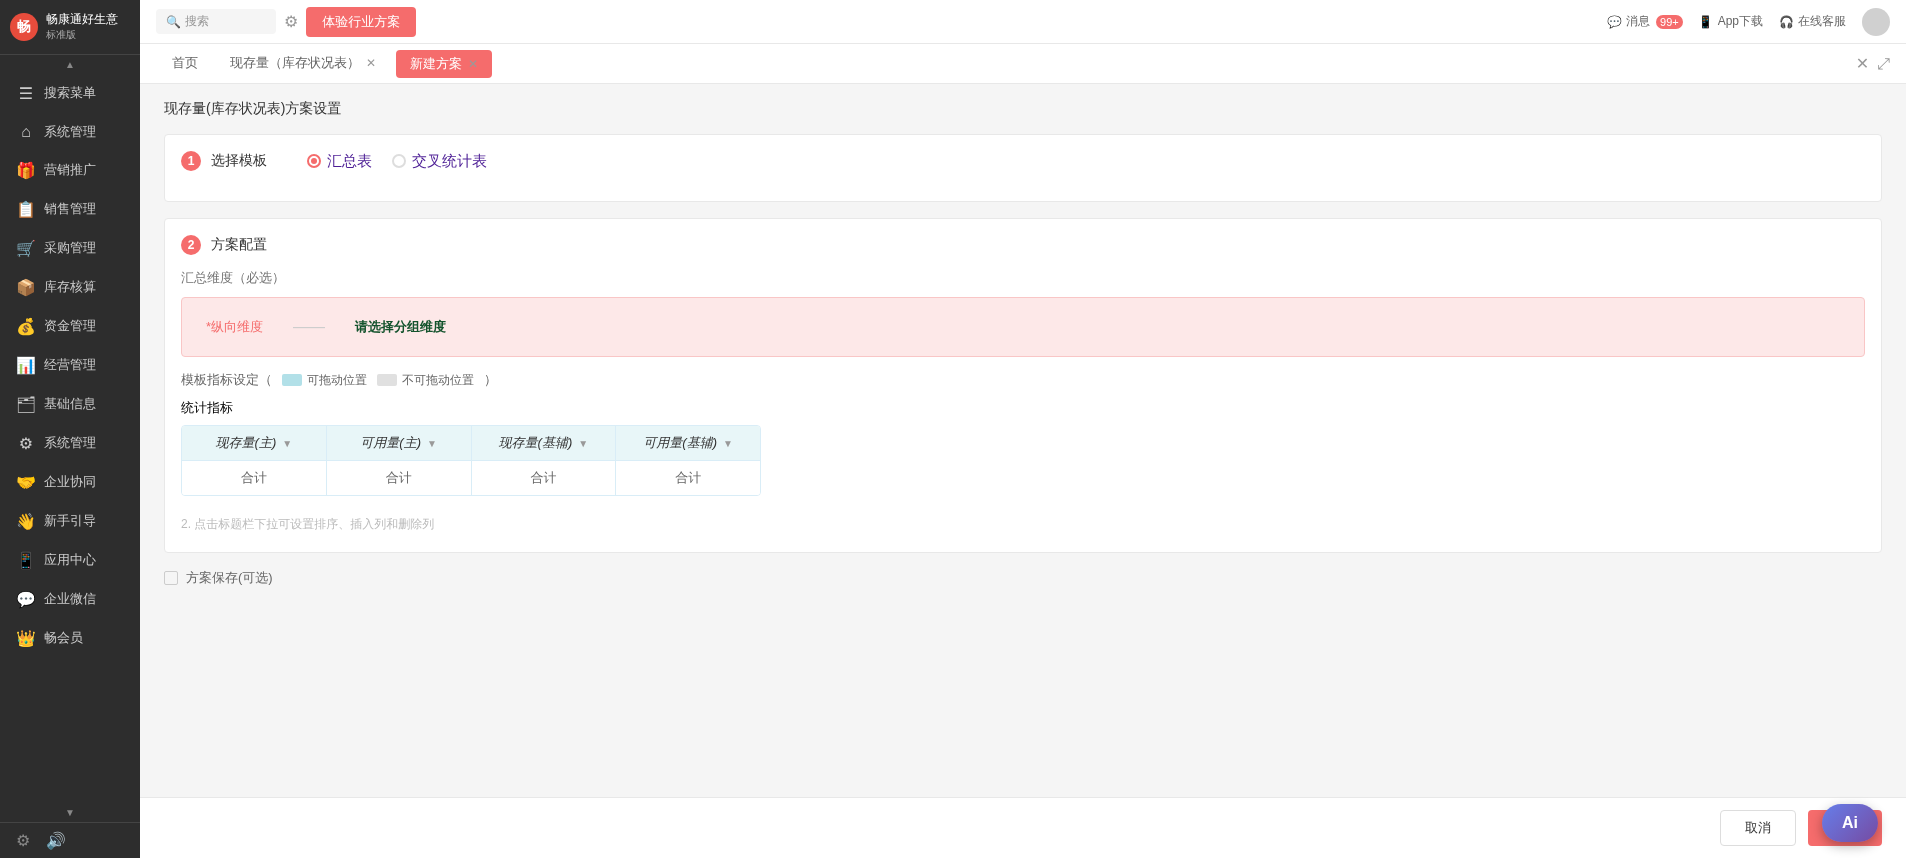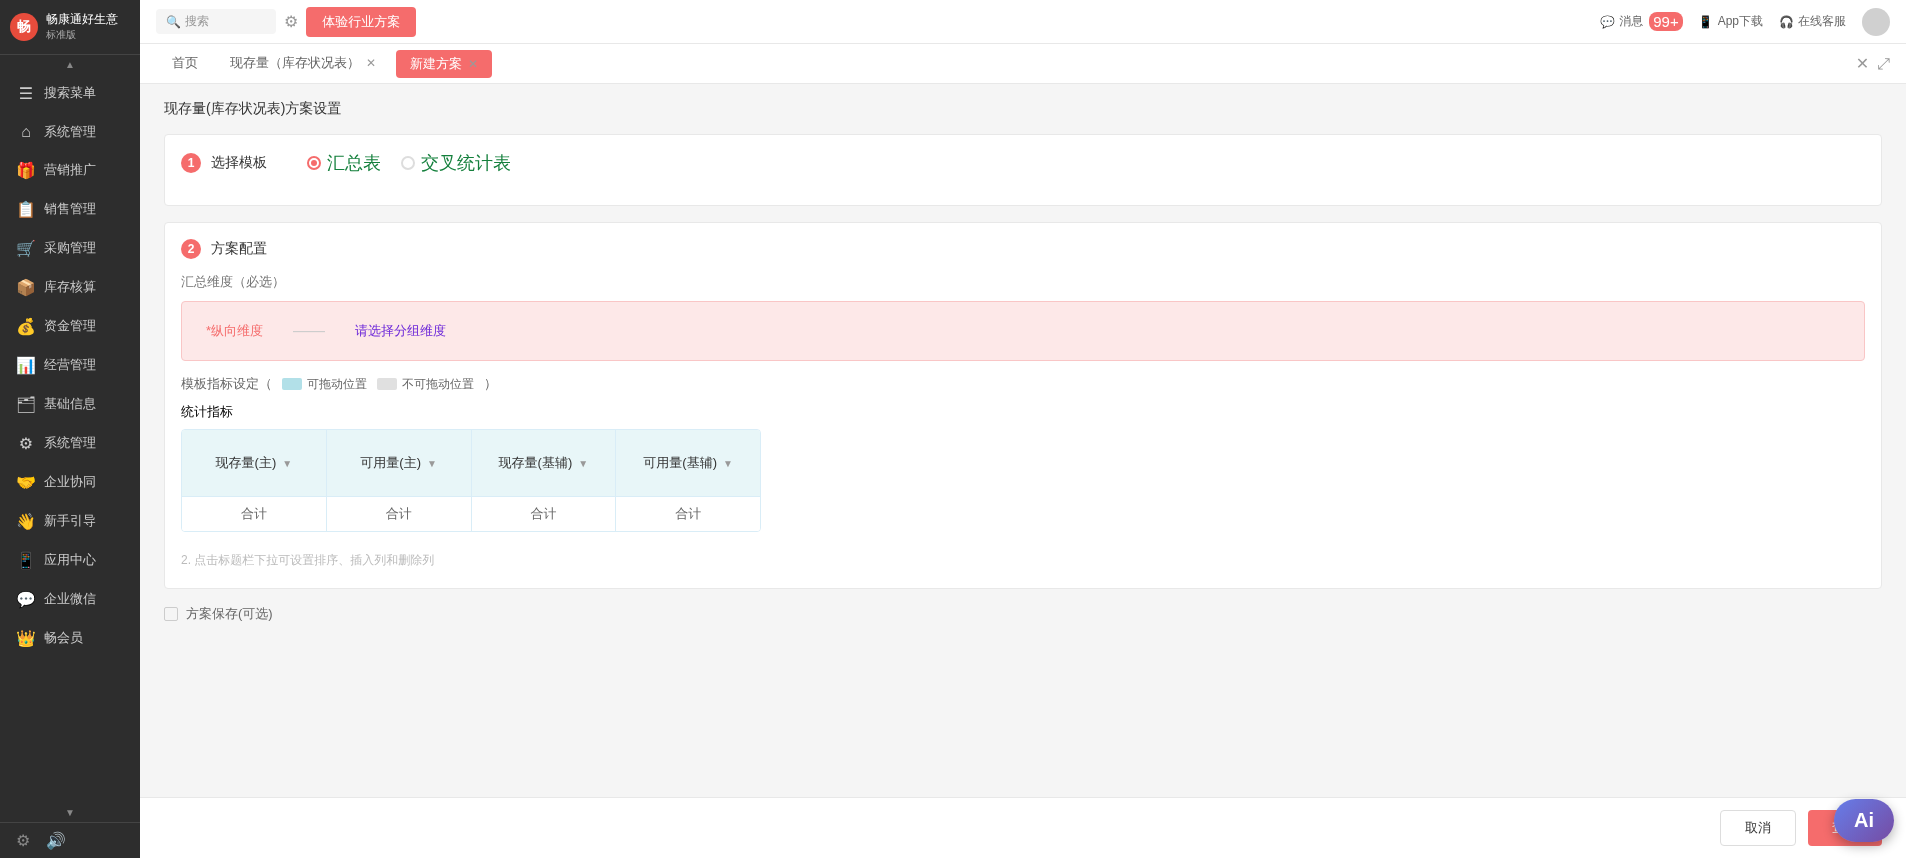--- a/index.html
+++ b/index.html
@@ -80,21 +80,21 @@
       padding: 6px 16px; cursor: pointer; font-size: 13px;
     }
     .topbar-right {
       display: flex; align-items: center; gap: 16px; color: #666;
     }
     .topbar-right-item {
       display: flex; align-items: center; gap: 4px; cursor: pointer; font-size: 12px;
     }
     .badge {
       background: #f56c6c; color: #fff;
-      border-radius: 8px; font-size: 15px;
+      border-radius: 8px; font-size: 11px;
       padding: 1px 4px; margin-left: 2px;
     }
     .topbar-avatar {
       width: 28px; height: 28px;
       background: #d0d0d0; border-radius: 50%;
     }
 
     
     .tabbar {
       background: #fff;
@@ -139,21 +139,21 @@
     .step-badge {
       background: #f56c6c; color: #fff;
       width: 20px; height: 20px; border-radius: 50%;
       display: flex; align-items: center; justify-content: center;
       font-size: 12px; font-weight: bold; flex-shrink: 0;
     }
     .section-title { font-size: 14px; color: #333; font-weight: 500; }
 
     
     .template-options { display: flex; align-items: center; gap: 20px; margin-left: 30px; }
-    .radio-option { display: flex; align-items: center; gap: 6px; cursor: pointer; font-size: 18px; color: #15803d; }
+    .radio-option { display: flex; align-items: center; gap: 6px; cursor: pointer; font-size: 15px; color: #4c1d95; }
     .radio-dot {
       width: 14px; height: 14px; border-radius: 50%;
       border: 2px solid #ddd; display: flex; align-items: center; justify-content: center;
     }
     .radio-dot.checked { border-color: #f56c6c; }
     .radio-dot.checked::after {
       content: ''; width: 6px; height: 6px;
       background: #f56c6c; border-radius: 50%;
     }
 
@@ -162,45 +162,46 @@
 
     
     .dimension-zone {
       background: #fde8e8; border: 1px solid #f9c6c6;
       border-radius: 4px; padding: 20px 24px;
       display: flex; align-items: center; gap: 20px;
       margin-bottom: 14px;
     }
     .dim-label { color: #f56c6c; font-size: 13px; }
     .dim-separator { color: #ccc; font-size: 16px; margin: 0 10px; }
-    .dim-placeholder { color: #6d28d9; font-size: 13px; }
+    .dim-placeholder { color: #14532d; font-size: 13px; font-weight: bold; }
 
     
     .metric-setting-label { font-size: 13px; color: #666; margin-bottom: 10px; display: flex; align-items: center; gap: 10px; }
     .legend-item { display: flex; align-items: center; gap: 5px; font-size: 12px; color: #666; }
     .legend-box {
       width: 20px; height: 12px; border-radius: 2px;
     }
     .legend-box.draggable { background: #b2e0e8; }
     .legend-box.non-draggable { background: #e0e0e0; }
 
     
     .stats-section-label { color: #000000; font-size: 13px; margin-bottom: 8px; font-weight: 500; }
     .stats-table {
       border: 1px solid #d9edf7; border-radius: 4px; overflow: hidden;
       width: 580px;
     }
     .stats-header-row {
       display: flex; background: #e8f6f8;
     }
     .stats-header-cell {
-      flex: 1; padding: 24px 12px;
+      flex: 1; padding: 8px 12px;
       display: flex; align-items: center; justify-content: center; gap: 6px;
       border-right: 1px solid #d9edf7; font-size: 13px; color: #333;
       cursor: pointer;
+      font-style: italic;
     }
     .stats-header-cell:last-child { border-right: none; }
     .stats-data-row { display: flex; background: #fff; border-top: 1px solid #d9edf7; }
     .stats-data-cell {
       flex: 1; padding: 8px 12px; text-align: center;
       border-right: 1px solid #d9edf7; font-size: 13px; color: #666;
     }
     .stats-data-cell:last-child { border-right: none; }
     .chevron { color: #999; font-size: 10px; }
 
@@ -223,24 +224,24 @@
       background: #fff; color: #333; border: 1px solid #ddd;
       border-radius: 4px; padding: 8px 24px; cursor: pointer; font-size: 13px;
     }
     .btn-query {
       background: #f56c6c; color: #fff; border: none;
       border-radius: 4px; padding: 8px 24px; cursor: pointer; font-size: 13px;
     }
 
     
     .ai-badge {
-      position: fixed; bottom: 16px; right: 12px;
+      position: fixed; bottom: 16px; right: 28px;
       background: linear-gradient(135deg, #667eea, #764ba2);
       color: #fff; border-radius: 50px;
-      padding: 10px 20px; font-size: 20px; font-weight: bold;
+      padding: 10px 20px; font-size: 16px; font-weight: bold;
       cursor: pointer; box-shadow: 0 4px 12px rgba(0,0,0,0.3);
     }
 
     
     .sidebar::-webkit-scrollbar { width: 4px; }
     .sidebar::-webkit-scrollbar-thumb { background: #555; }
   </style>
 </head>
 <body>
 

